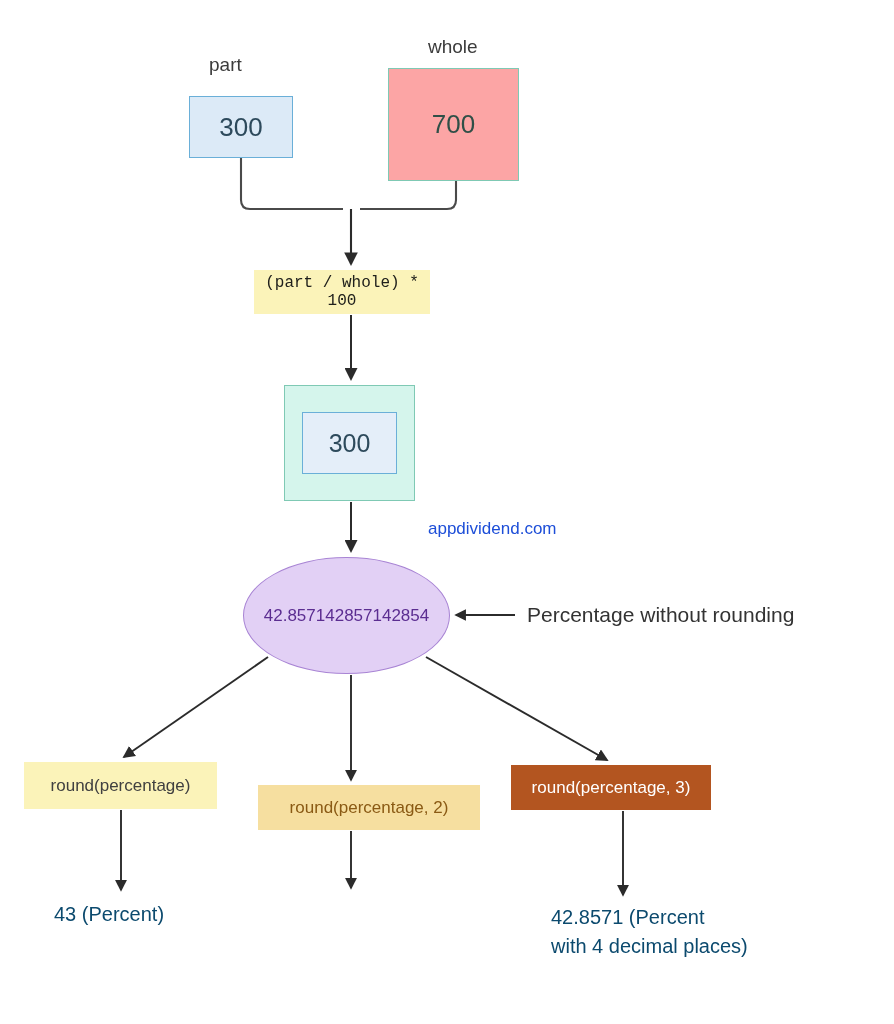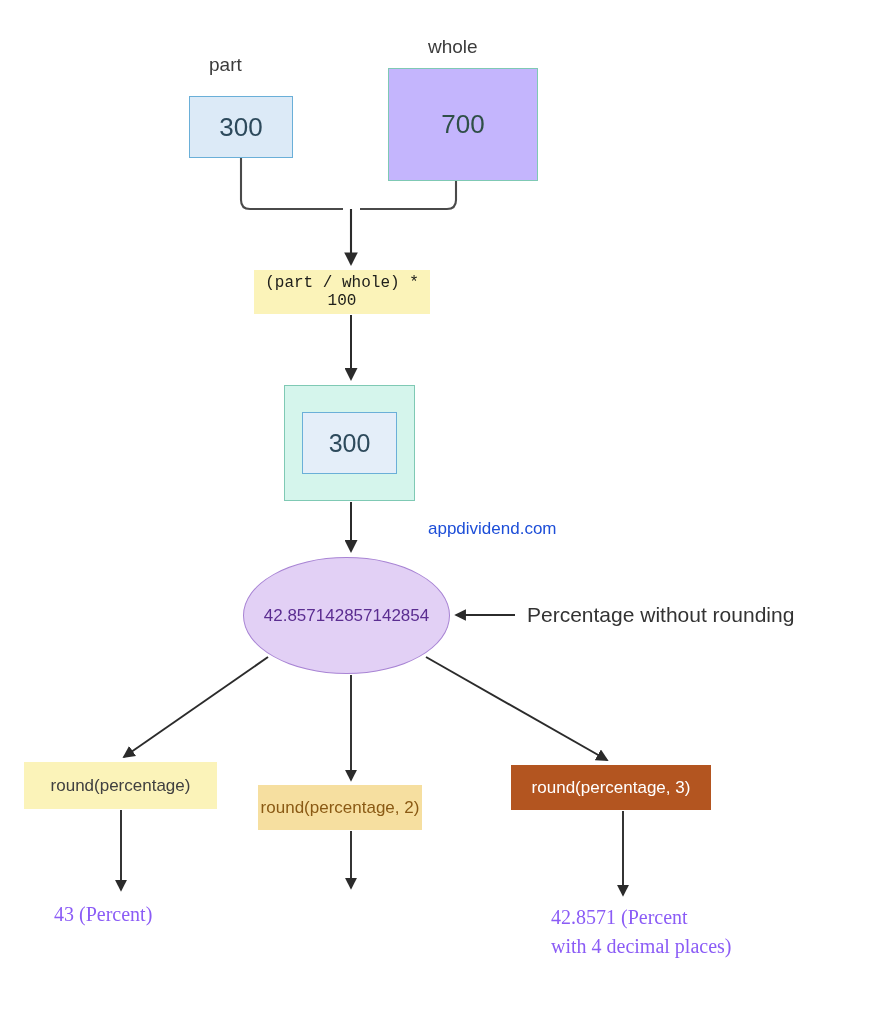--- a/index.html
+++ b/index.html
@@ -41,22 +41,22 @@
   .box-part {
     left: 189px; top: 96px;
     width: 104px; height: 62px;
     background: #dceaf7;
     border: 1.6px solid #6aafd8;
     color: #2d4a5c;
     font-size: 26px;
   }
   .box-whole {
     left: 388px; top: 68px;
-    width: 150px; height: 113px;
-    background: #c4b5fd;
+    width: 131px; height: 113px;
+    background: #fca5a5;
     border: 1.6px solid #7fc9b4;
     color: #2f4f47;
     font-size: 26px;
   }
   .label-part { left: 209px; top: 54px; }
   .label-whole { left: 428px; top: 36px; }
 
   
   .box-formula {
     left: 254px; top: 270px;
@@ -115,41 +115,40 @@
   
   .box-round1 {
     left: 24px; top: 762px;
     width: 193px; height: 47px;
     background: #fbf3b9;
     color: #404040;
     font-size: 17px;
   }
   .box-round2 {
     left: 258px; top: 785px;
-    width: 164px; height: 45px;
+    width: 222px; height: 45px;
     background: #f6dfa0;
     color: #8a5a14;
     font-size: 17px;
   }
   .box-round3 {
     left: 511px; top: 765px;
     width: 200px; height: 45px;
     background: #b35520;
     color: #ffffff;
     font-size: 17px;
   }
 
   
   .result-text {
     position: absolute;
-    color: #8b5cf6;
+    color: #0c4a6e;
     font-size: 20px;
     line-height: 29px;
     z-index: 2;
-    font-family: Liberation Serif, serif;
   }
   .res1 { left: 54px; top: 900px; white-space: nowrap; }
   .res2 { left: 313px; top: 895px; width: 180px; }
   .res3 { left: 551px; top: 903px; width: 255px; }
 </style>
 </head>
 <body>
 
 <svg id="canvas" viewBox="0 0 894 1024" xmlns="http://www.w3.org/2000/svg">
   <defs>

